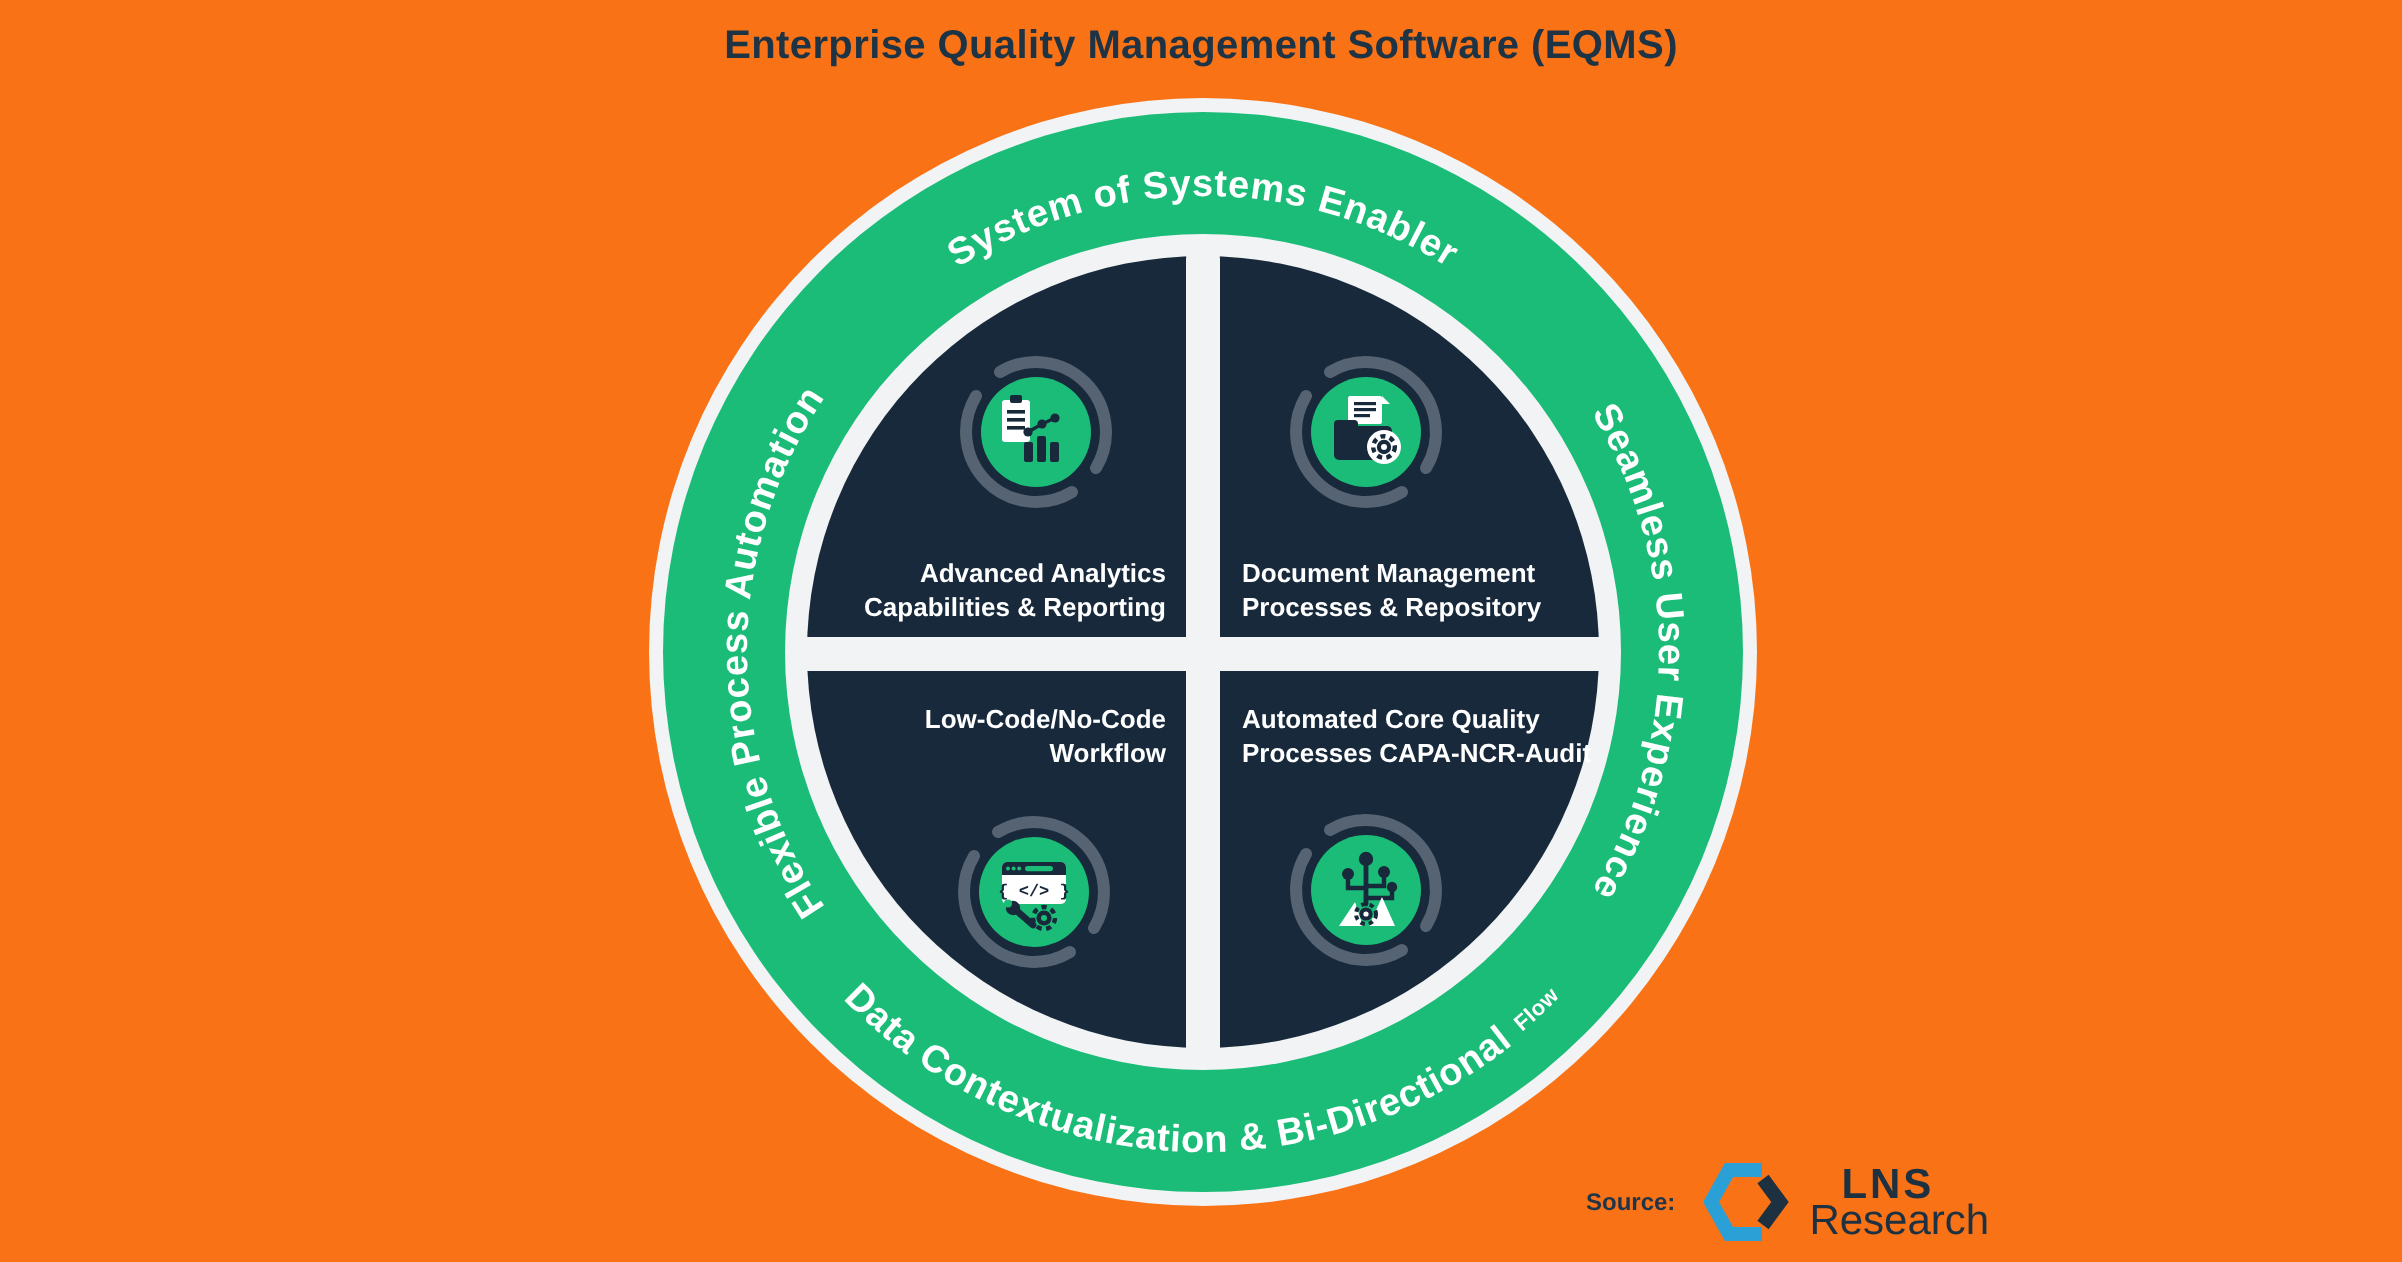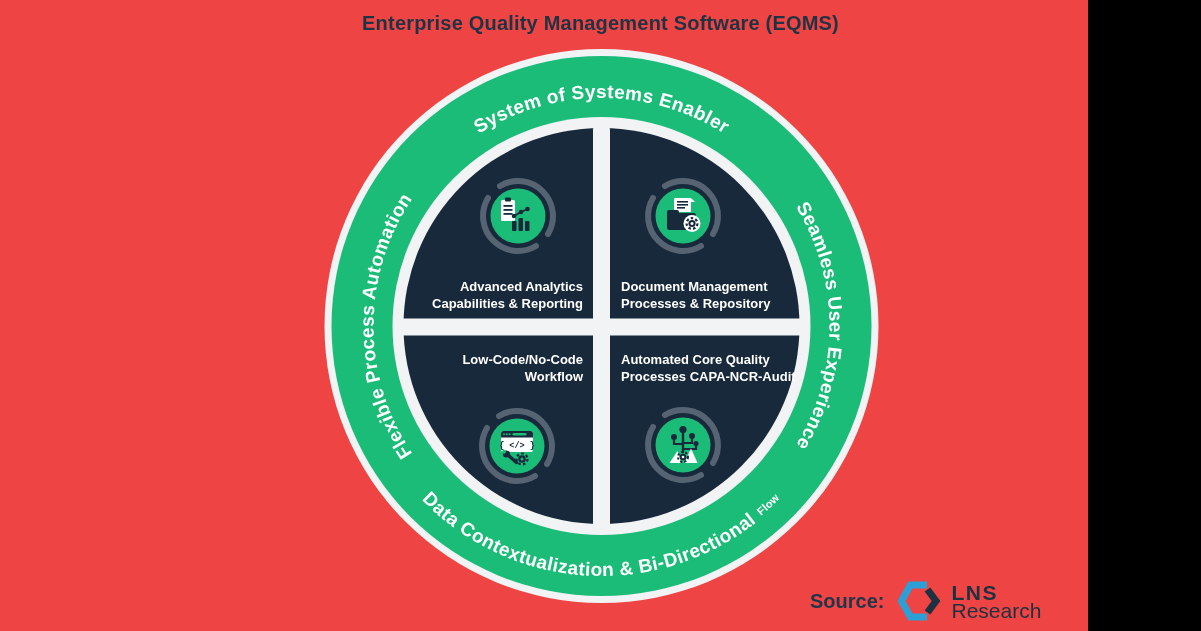--- a/index.html
+++ b/index.html
@@ -1,28 +1,28 @@
 <!DOCTYPE html>
 <html><head>
 <meta charset="utf-8">
 <style>
   html,body{margin:0;padding:0;background:#000;width:1201px;height:631px;overflow:hidden;
     font-family:"Liberation Sans", sans-serif;}
-  .stage{position:relative;width:1088px;height:631px;background:#ef4444;}
+  .stage{position:relative;width:1201px;height:631px;background:#f97316;}
   .title{position:absolute;top:12px;left:0;width:1201px;text-align:center;
     font-size:20px;font-weight:800;color:#1e3344;letter-spacing:.2px;}
   svg text{font-family:"Liberation Sans", sans-serif;}
   .ring-label{font-size:19px;font-weight:700;fill:#ffffff;letter-spacing:.4px;}
   .ring-label-small{font-size:11px;font-weight:700;fill:#ffffff;letter-spacing:.3px;}
   .quad-label{font-size:13px;font-weight:700;fill:#ffffff;}
   .code-text{font-family:"Liberation Mono","DejaVu Sans Mono",monospace;font-size:8.5px;font-weight:700;fill:#17293b;}
   .source{position:absolute;left:793px;top:578px;display:flex;align-items:center;}
-  .source-label{font-size:20px;font-weight:700;color:#20354a;margin-right:14px;margin-left:17px;}
+  .source-label{font-size:12px;font-weight:700;color:#20354a;margin-right:14px;}
   .logo-text{display:flex;flex-direction:column;justify-content:center;margin-left:9px;}
-  .logo-name{font-size:21px;font-weight:800;color:#1d3140;letter-spacing:1.5px;line-height:19px;}
+  .logo-name{font-size:21px;font-weight:800;color:#1d3140;letter-spacing:1.5px;line-height:19px;margin-left:16px;}
   .logo-subname{font-size:21px;font-weight:400;color:#1d3140;line-height:18px;}
 </style>
 </head>
 <body>
 
 <div class="stage">
 
   <div class="title">Enterprise Quality Management Software (EQMS)</div>
 
   <svg width="1201" height="631" viewBox="0 0 1201 631">

